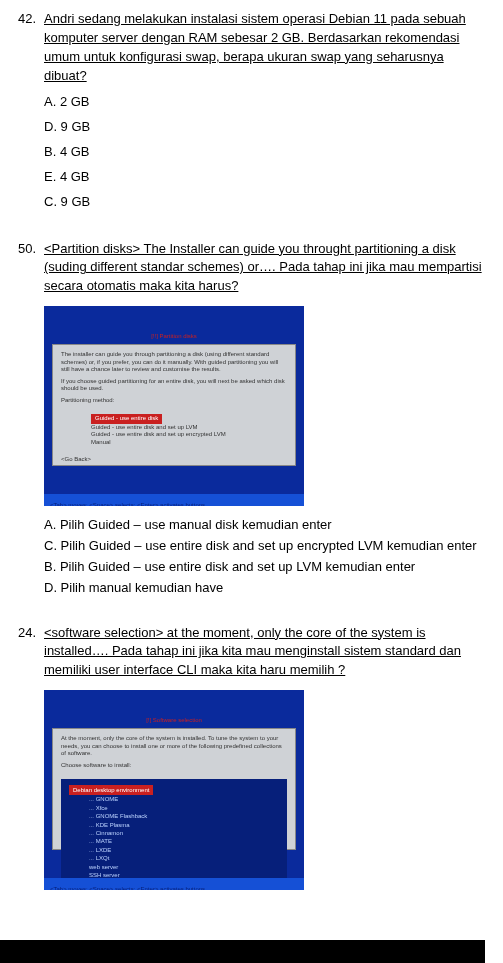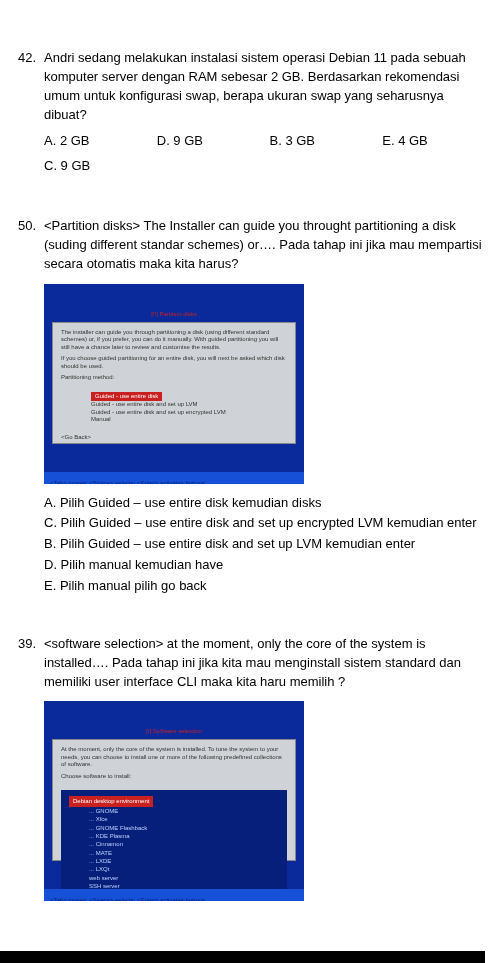--- a/index.html
+++ b/index.html
@@ -1,23 +1,23 @@
 <!DOCTYPE html>
 <html><head>
 <meta charset="utf-8">
 <style>
   html,body{margin:0;padding:0;background:#fff;font-family:"Segoe UI",Arial,sans-serif;color:#000;font-size:13px;line-height:1.45;}
   .page{width:503px;box-sizing:border-box;padding:10px 18px 24px 18px;}
-  .q{margin-bottom:26px;margin-top:39px;}
+  .q{margin-bottom:26px;}
   .q-head{display:flex;align-items:flex-start;}
   .q-num{width:26px;flex:none;}
-  .q-text{flex:1;}
+  .q-text{flex:1;text-decoration:underline;}
   .opts{margin-top:6px;margin-left:26px;}
   .opt{margin:2px 0;}
-  .opts-2col{display:grid;grid-template-columns:1fr 1fr 1fr 1fr;column-gap:10px;row-gap:2px;margin-top:6px;margin-left:26px;}
+  .opts-2col{display:grid;grid-template-columns:1fr;column-gap:10px;row-gap:2px;margin-top:6px;margin-left:26px;}
   .shot{margin:10px 0 10px 26px;background:#0a2a9c;width:260px;height:200px;position:relative;overflow:hidden;}
   .shot-band{position:absolute;left:0;right:0;bottom:0;height:12px;background:#1550d6;}
   .shot-inner{position:absolute;left:8px;right:8px;top:38px;bottom:40px;background:#cfd2d6;border:1px solid #888;padding:6px 8px;font-size:6px;color:#333;line-height:1.25;}
   .shot-inner .tiny{font-size:6px;color:#333;}
   .shot-hilite{background:#c92020;color:#fff;padding:1px 4px;display:inline-block;margin-top:6px;font-size:6px;}
   .shot-line{display:block;}
   .shot-sel{margin-top:10px;background:#061f7a;padding:6px 8px;}
   .shot-sel-row{font-size:6px;color:#bcd3ff;display:block;line-height:1.4;padding-left:20px;}
   .shot-sel-row.first{background:#c92020;color:#fff;display:inline-block;padding:1px 4px;margin-left:0;}
   .shot-title{position:absolute;left:0;right:0;top:26px;text-align:center;color:#c92020;font-size:6px;}
@@ -30,21 +30,21 @@
 <div class="page">
 
   <div class="q">
     <div class="q-head">
       <div class="q-num">42.</div>
       <div class="q-text">Andri sedang melakukan instalasi sistem operasi Debian 11 pada sebuah komputer server dengan RAM sebesar 2 GB. Berdasarkan rekomendasi umum untuk konfigurasi swap, berapa ukuran swap yang seharusnya dibuat?</div>
     </div>
     <div class="opts-2col">
       <div class="opt">A.  2 GB</div>
       <div class="opt">D.  9 GB</div>
-      <div class="opt">B.  3 GB</div>
+      <div class="opt">B.  4 GB</div>
       <div class="opt">E.  4 GB</div>
       <div class="opt">C.  9 GB</div>
     </div>
   </div>
 
   <div class="q">
     <div class="q-head">
       <div class="q-num">50.</div>
       <div class="q-text">&lt;Partition disks&gt; The Installer can guide you throught partitioning a disk (suding different standar schemes) or…. Pada tahap ini jika mau mempartisi secara otomatis maka kita harus?</div>
     </div>
@@ -60,31 +60,30 @@
           <span class="shot-line tiny">Guided - use entire disk and set up encrypted LVM</span>
           <span class="shot-line tiny">Manual</span>
         </div>
         <span class="shot-line tiny" style="margin-top:10px;">&lt;Go Back&gt;</span>
       </div>
       <div class="shot-band">
         <span style="font-size:6px;color:#061f7a;padding-left:6px;">&lt;Tab&gt; moves; &lt;Space&gt; selects; &lt;Enter&gt; activates buttons</span>
       </div>
     </div>
     <div class="opts">
-      <div class="opt">A.  Pilih Guided – use entire disk kemudian disks</div>
+      <div class="opt">A.  Pilih Guided – use manual disk kemudian enter</div>
       <div class="opt">C.  Pilih Guided – use entire disk and set up encrypted LVM kemudian enter</div>
       <div class="opt">B.  Pilih Guided – use entire disk and set up LVM kemudian enter</div>
       <div class="opt">D.  Pilih manual kemudian have</div>
-      <div class="opt">E.  Pilih manual pilih go back</div>
     </div>
   </div>
 
   <div class="q">
     <div class="q-head">
-      <div class="q-num">39.</div>
+      <div class="q-num">24.</div>
       <div class="q-text">&lt;software selection&gt; at the moment, only the core of the system is installed…. Pada tahap ini jika kita mau menginstall sistem standard dan memiliki user interface CLI maka kita haru memilih ?</div>
     </div>
     <div class="shot">
       <div class="shot-title">[!] Software selection</div>
       <div class="shot-inner">
         <span class="shot-line tiny">At the moment, only the core of the system is installed. To tune the system to your needs, you can choose to install one or more of the following predefined collections of software.</span>
         <span class="shot-line tiny" style="margin-top:4px;">Choose software to install:</span>
         <div class="shot-sel">
           <span class="shot-sel-row first">Debian desktop environment</span>
           <span class="shot-sel-row">... GNOME</span>

